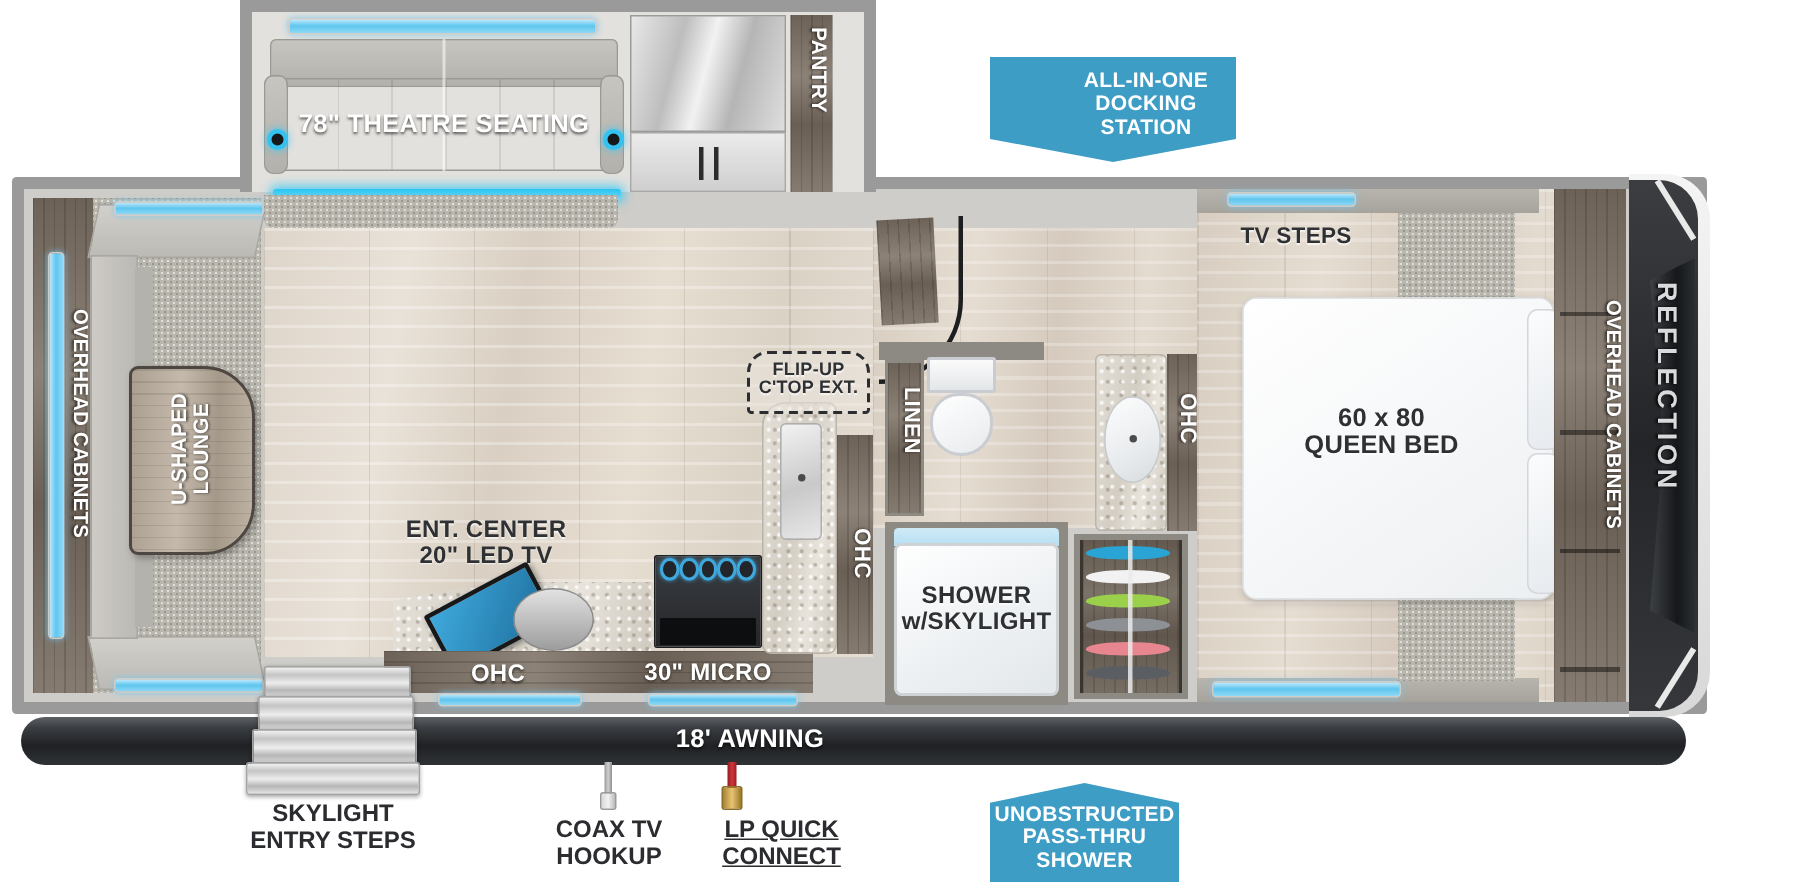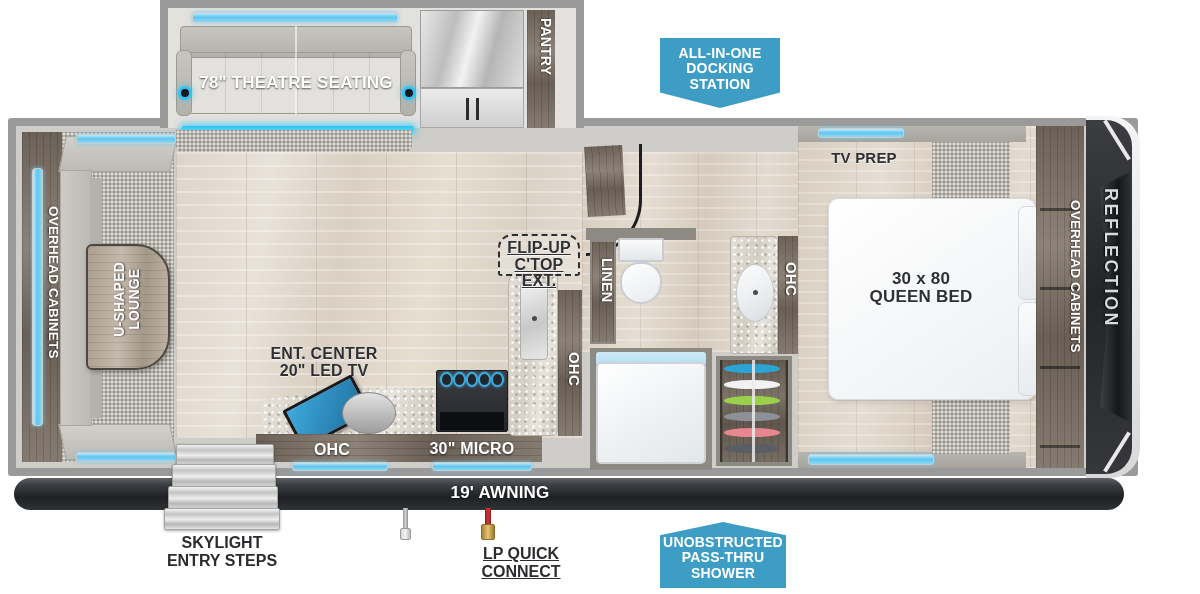--- a/index.html
+++ b/index.html
@@ -64,21 +64,21 @@
 
   
   .win{background:linear-gradient(180deg,#bfe9fb 0%,#5fc6ef 48%,#8ed8f5 100%);
        border:1.5px solid #cfcdc9;border-radius:3px;box-shadow:0 0 4px rgba(120,200,240,.9);}
   .win-v{background:linear-gradient(90deg,#bfe9fb 0%,#5fc6ef 48%,#8ed8f5 100%);
        border:1.5px solid #cfcdc9;border-radius:3px;box-shadow:0 0 4px rgba(120,200,240,.9);}
 
   
   .badge{position:absolute;background:#3e9dc4;color:#fff;font-weight:bold;text-align:center;
          line-height:1.08;letter-spacing:.2px;display:flex;align-items:center;justify-content:center;}
-  .badge-notch{clip-path:polygon(0 0,100% 0,100% 78%,50% 100%,0 78%);}
+  .badge-notch{clip-path:polygon(0 0,100% 0,100% 78%,50% 100%,0 78%);padding-left:44px;}
   .badge-peak{clip-path:polygon(50% 0,100% 20%,100% 100%,0 100%,0 20%);}
 
   
   .sofa-body{background:linear-gradient(180deg,#c7c5c0,#b3b1ab);border:1px solid #9b9994;}
   .led{background:linear-gradient(180deg,#29c4f2,#6fd9f7);box-shadow:0 0 7px 2px rgba(50,200,245,.85);}
 
   
   .refer{background:linear-gradient(105deg,#e8e8e8 0%,#bdbdbd 30%,#f2f2f2 48%,#b5b5b5 68%,#dedede 100%);
          border:1px solid #9b9b9b;}
   .range{background:linear-gradient(180deg,#3a3d41,#24262a);border:1px solid #1a1c1f;border-radius:2px;}
@@ -187,21 +187,21 @@
     <span class="burner"></span>
   </div>
   <div class="abs" style="left:440px;top:412px;width:64px;height:18px;background:#0d0e10;border-radius:1px;"></div>
   <span class="lbl" style="left:420px;top:441px;width:104px;font-size:16px;">30" MICRO</span>
 
   <div class="abs granite" style="left:508px;top:268px;width:50px;height:168px;border-radius:16px 6px 6px 6px;border:1px solid #b9b3a8;"></div>
   <div class="abs" style="left:520px;top:282px;width:28px;height:78px;border-radius:4px;
        background:linear-gradient(160deg,#f2f2f2,#c9c9c9 55%,#e7e7e7);border:1px solid #aeaeae;"></div>
   <div class="abs" style="left:532px;top:316px;width:5px;height:5px;border-radius:50%;background:#4a4a4a;"></div>
   <div class="abs dashbox" style="left:498px;top:234px;width:82px;height:42px;"></div>
-  <span class="lbl lbl-dark" style="left:498px;top:240px;width:82px;font-size:16px;text-decoration:underline;">FLIP-UP
+  <span class="lbl lbl-dark" style="left:498px;top:240px;width:82px;font-size:12px;">FLIP-UP
 C'TOP EXT.</span>
 
   <div class="abs woodpanel-v" style="left:558px;top:290px;width:24px;height:146px;"></div>
   <span class="lbl vert" style="left:562px;top:352px;width:20px;font-size:15px;">OHC</span>
 
   <div class="abs floor-wood2" style="left:582px;top:152px;width:216px;height:200px;"></div>
 
   <div class="abs" style="left:586px;top:144px;width:56px;height:112px;border:3px solid #1d1e20;border-radius:0 0 56px 0;border-top:none;border-left:none;"></div>
   <div class="abs woodpanel-v" style="left:586px;top:146px;width:38px;height:70px;transform:rotate(-3deg);"></div>
 
@@ -214,48 +214,50 @@
 
   <div class="abs granite" style="left:730px;top:236px;width:48px;height:118px;border-radius:4px;border:1px solid #b9b3a8;"></div>
   <div class="abs sink-basin" style="left:736px;top:264px;width:38px;height:58px;"></div>
   <div class="abs" style="left:753px;top:290px;width:5px;height:5px;border-radius:50%;background:#4a4a4a;"></div>
   <div class="abs woodpanel-v" style="left:778px;top:236px;width:22px;height:118px;"></div>
   <span class="lbl vert" style="left:781px;top:262px;width:18px;font-size:15px;">OHC</span>
 
   <div class="abs" style="left:590px;top:348px;width:122px;height:122px;background:#8d8a84;"></div>
   <div class="abs shower-top" style="left:596px;top:352px;width:110px;height:12px;border-radius:3px 3px 0 0;"></div>
   <div class="abs shower" style="left:596px;top:362px;width:110px;height:102px;"></div>
+  <span class="lbl lbl-dark" style="left:596px;top:390px;width:110px;font-size:16px;">SHOWER
+w/SKYLIGHT</span>
 
   <div class="abs" style="left:716px;top:356px;width:76px;height:110px;background:#3a352f;border:4px solid #8d8a84;"></div>
   <div class="abs woodpanel-v" style="left:722px;top:360px;width:64px;height:102px;opacity:.8;"></div>
   <div class="abs" style="left:722px;top:360px;width:64px;height:102px;">
     <span class="shoe" style="left:2px;top:4px;width:56px;background:#2aa4d4;"></span>
     <span class="shoe" style="left:2px;top:20px;width:56px;background:#f2f2f2;"></span>
     <span class="shoe" style="left:2px;top:36px;width:56px;background:#9bd14a;"></span>
     <span class="shoe" style="left:2px;top:52px;width:56px;background:#8d9196;"></span>
     <span class="shoe" style="left:2px;top:68px;width:56px;background:#e8868f;"></span>
     <span class="shoe" style="left:2px;top:84px;width:56px;background:#5a5e63;"></span>
     <span class="abs" style="left:30px;top:0;width:3px;height:102px;background:rgba(235,235,235,.85);"></span>
   </div>
 
   <div class="abs floor-wood2" style="left:798px;top:126px;width:260px;height:342px;"></div>
 
   <div class="abs cabgray" style="left:798px;top:126px;width:228px;height:16px;"></div>
   <div class="abs cabgray" style="left:798px;top:452px;width:228px;height:16px;"></div>
   <div class="abs win" style="left:818px;top:128px;width:86px;height:10px;"></div>
   <div class="abs win" style="left:808px;top:454px;width:126px;height:11px;"></div>
-  <span class="lbl lbl-dark" style="left:818px;top:150px;width:92px;font-size:15px;">TV PREP</span>
+  <span class="lbl lbl-dark" style="left:818px;top:150px;width:92px;font-size:15px;">TV STEPS</span>
 
   <div class="abs carpet" style="left:932px;top:142px;width:78px;height:74px;"></div>
   <div class="abs carpet" style="left:932px;top:386px;width:78px;height:68px;"></div>
 
   <div class="abs bed" style="left:828px;top:198px;width:208px;height:202px;"></div>
   <div class="abs pillow" style="left:1018px;top:206px;width:22px;height:94px;"></div>
   <div class="abs pillow" style="left:1018px;top:302px;width:22px;height:94px;"></div>
-  <span class="lbl lbl-dark" style="left:856px;top:270px;width:130px;font-size:17px;">30 x 80
+  <span class="lbl lbl-dark" style="left:856px;top:270px;width:130px;font-size:17px;">60 x 80
 QUEEN BED</span>
 
   <div class="abs woodpanel-v" style="left:1036px;top:126px;width:48px;height:342px;"></div>
   <div class="abs" style="left:1040px;top:132px;width:40px;height:330px;
        background:repeating-linear-gradient(to bottom, rgba(0,0,0,0) 0 76px, rgba(0,0,0,.45) 76px 79px);"></div>
   <span class="lbl vert" style="left:1058px;top:200px;width:24px;font-size:13.5px;">OVERHEAD CABINETS</span>
 
   <div class="abs" id="cap-edge" style="left:1086px;top:116px;width:54px;height:362px;border-radius:0 30px 30px 0;"></div>
   <div class="abs" id="cap" style="left:1086px;top:120px;width:46px;height:354px;">
     <div class="abs" style="left:8px;top:18px;width:46px;height:4px;background:#e9e9e9;transform:rotate(58deg);"></div>
@@ -270,31 +272,33 @@
 DOCKING
 STATION</span>
   </div>
   <div class="badge badge-peak" style="left:660px;top:522px;width:126px;height:60px;font-size:14px;padding-top:6px;">
     <span>UNOBSTRUCTED
 PASS-THRU
 SHOWER</span>
   </div>
 
   <div class="abs" id="awning" style="left:14px;top:478px;width:1110px;height:32px;"></div>
-  <span class="lbl" style="left:420px;top:484px;width:160px;font-size:17px;">19' AWNING</span>
+  <span class="lbl" style="left:420px;top:484px;width:160px;font-size:17px;">18' AWNING</span>
 
   <div class="abs steps" style="left:176px;top:444px;width:98px;height:22px;"></div>
   <div class="abs steps" style="left:172px;top:464px;width:104px;height:24px;"></div>
   <div class="abs steps" style="left:168px;top:486px;width:110px;height:24px;"></div>
   <div class="abs steps" style="left:164px;top:508px;width:116px;height:22px;"></div>
   <span class="outlbl" style="left:152px;top:534px;width:140px;font-size:16px;">SKYLIGHT
 ENTRY STEPS</span>
 
   <div class="abs" style="left:403px;top:508px;width:5px;height:24px;background:linear-gradient(90deg,#9a9a9a,#cfcfcf,#8e8e8e);"></div>
   <div class="abs" style="left:400px;top:528px;width:11px;height:12px;border-radius:2px;background:linear-gradient(90deg,#d8d8d8,#f2f2f2,#b9b9b9);border:1px solid #9a9a9a;"></div>
+  <span class="outlbl" style="left:343px;top:545px;width:126px;font-size:16px;">COAX TV
+HOOKUP</span>
 
   <div class="abs" style="left:485px;top:508px;width:6px;height:19px;background:linear-gradient(90deg,#8e1c20,#d4343a,#942024);"></div>
   <div class="abs" style="left:481px;top:524px;width:14px;height:16px;border-radius:2px;
        background:linear-gradient(90deg,#a8822f,#e8c575,#9d7a2b);border:1px solid #8b6e27;"></div>
   <span class="outlbl" style="left:458px;top:545px;width:126px;font-size:16px;text-decoration:underline;">LP QUICK
 CONNECT</span>
 
 </div>
 
 </body></html>

